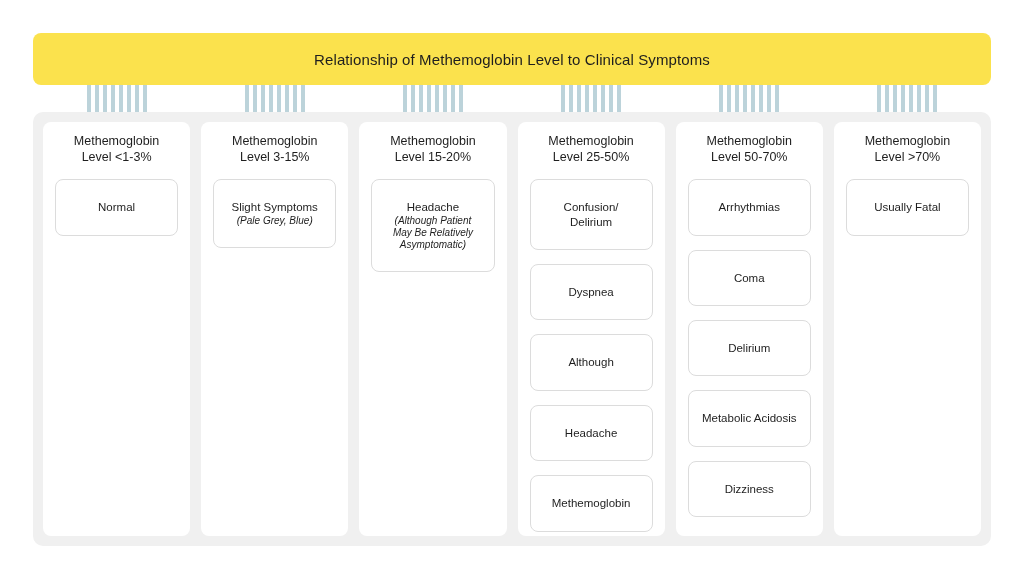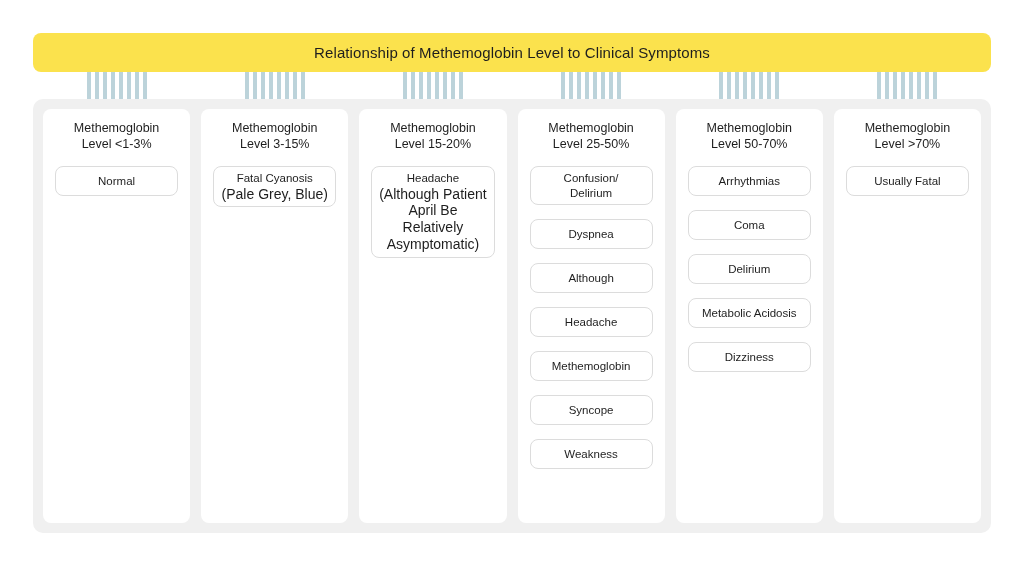--- a/index.html
+++ b/index.html
@@ -13,21 +13,21 @@
   html, body { margin: 0; padding: 0; }
   body {
     width: 1024px; height: 570px;
     background: #ffffff;
     font-family: "Liberation Sans", sans-serif;
     color: var(--text);
   }
   .page { padding: 33px 33px 0 33px; }
 
   .banner {
-    height: 39px;
+    height: 52px;
     border-radius: 8px;
     background: var(--banner);
     display: flex; align-items: center; justify-content: center;
   }
   .banner-title { font-size: 15px; color: var(--text); letter-spacing: .1px; }
 
   .stripes-row {
     height: 27px;
     display: grid;
     grid-template-columns: repeat(6, 1fr);
@@ -66,26 +66,26 @@
   }
   .box {
     border: 1px solid var(--box_border);
     border-radius: 8px;
     background: #ffffff;
     min-height: 30px;
     flex-shrink: 0;
     display: flex; flex-direction: column;
     justify-content: center; align-items: center;
     text-align: center;
-    padding: 4px 5px;
+    padding: 20px 5px;
     font-size: 11.5px;
     line-height: 1.25;
   }
   .box-main { white-space: pre-line; }
-  .box-sub  { font-size: 14px; line-height: 1.2; white-space: pre-line; }
+  .box-sub  { font-size: 10px; line-height: 1.2; white-space: pre-line; font-style: italic; }
   .box-sub:empty { display: none; }
 </style>
 </head>
 <body>
 
 <div class="page">
 
   <div class="banner">
     <span class="banner-title">Relationship of Methemoglobin Level to Clinical Symptoms</span>
   </div>
@@ -107,32 +107,32 @@
       <div class="box">
         <span class="box-main">Normal</span>
 
       </div>
     </div>
 
     <div class="card">
       <div class="card-header">Methemoglobin
 Level 3-15%</div>
       <div class="box">
-        <span class="box-main">Fatal Cyanosis</span>
+        <span class="box-main">Slight Symptoms</span>
         <span class="box-sub">(Pale Grey, Blue)</span>
       </div>
     </div>
 
     <div class="card">
       <div class="card-header">Methemoglobin
 Level 15-20%</div>
       <div class="box">
         <span class="box-main">Headache</span>
         <span class="box-sub">(Although Patient
-April Be Relatively
+May Be Relatively
 Asymptomatic)</span>
       </div>
     </div>
 
     <div class="card">
       <div class="card-header">Methemoglobin
 Level 25-50%</div>
       <div class="box">
         <span class="box-main">Confusion/
 Delirium</span>

